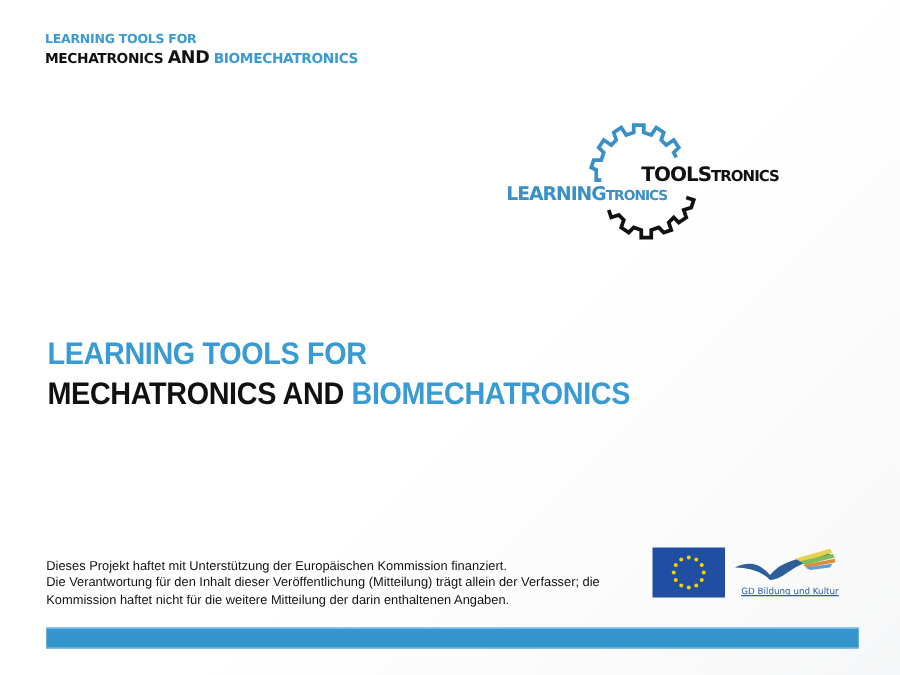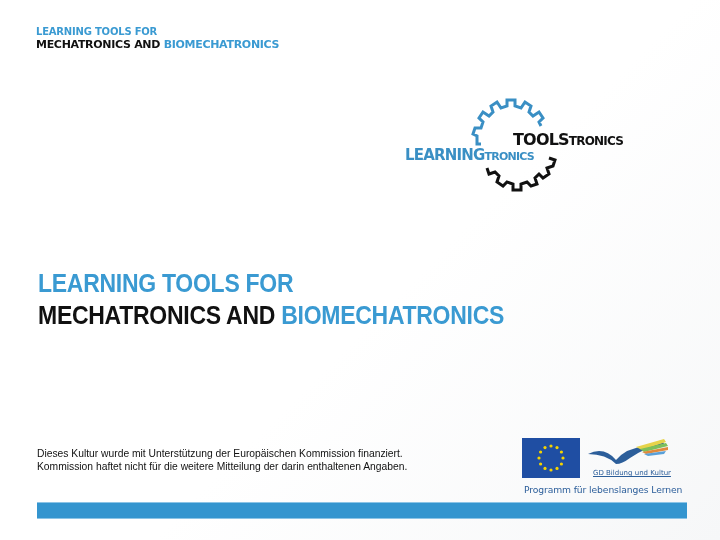--- a/index.html
+++ b/index.html
@@ -14,21 +14,21 @@
   }
   .top-logo { position: absolute; left: 36px; top: 27px; line-height: 1; }
   .top-logo .l1 {
     font-family: "DejaVu Sans", sans-serif; font-weight: bold;
     font-size: 10px; color: #3a9ad2; letter-spacing: -0.2px;
   }
   .top-logo .l2 {
     font-family: "DejaVu Sans", sans-serif; font-weight: bold;
     font-size: 11px; color: #111; letter-spacing: -0.3px; margin-top: 2px;
   }
-  .top-logo .l2 .small { font-size: 11px; }
+  .top-logo .l2 .small { font-size: 14px; }
   .top-logo .l2 .blue { color: #3a9ad2; }
 
   .gear-logo { position: absolute; left: 403px; top: 92px; width: 240px; height: 100px; }
   .gear-logo svg { position: absolute; left: 0; top: 0; }
   .gear-logo .mecha {
     position: absolute; left: 110px; top: 38px;
     font-family: "DejaVu Sans", sans-serif; font-weight: bold;
     font-size: 16px; color: #111; letter-spacing: -0.8px; white-space: nowrap;
   }
   .gear-logo .mecha .small { font-size: 12px; }
@@ -115,21 +115,22 @@
 
 <div class="main-title">
   <div class="t1">LEARNING TOOLS FOR</div>
   <div class="t2">
     <span>MECHATRONICS AND</span>
     <span class="blue">BIOMECHATRONICS</span>
   </div>
 </div>
 
 <div class="disclaimer">
-  <div>Dieses Kultur wurde mit Unterstützung der Europäischen Kommission finanziert.</div>
+  <div>Dieses Projekt haftet mit Unterstützung der Europäischen Kommission finanziert.</div>
+  <div>Die Verantwortung für den Inhalt dieser Veröffentlichung (Mitteilung) trägt allein der Verfasser; die</div>
   <div>Kommission haftet nicht für die weitere Mitteilung der darin enthaltenen Angaben.</div>
 </div>
 
 <div class="eu-block">
   <div class="eu-flag">
     <svg width="58" height="40" viewBox="0 0 58 40">
       <g fill="#f5d300">
         <circle cx="29" cy="8" r="1.6"></circle>
         <circle cx="35" cy="9.6" r="1.6"></circle>
         <circle cx="39.4" cy="14" r="1.6"></circle>
@@ -146,16 +147,15 @@
     </svg>
   </div>
   <svg class="llp-swoosh" width="100" height="30" viewBox="0 0 100 30">
     <path d="M2 16 Q18 8 30 22 Q40 10 60 8 L76 2 L78 6 Q58 10 44 20 Q36 26 30 26 Q20 16 2 16 Z" fill="#2c5e9a"></path>
     <path d="M50 9 L78 1 L80 4 L56 12 Z" fill="#e6d34a"></path>
     <path d="M54 11 L80 5 L82 8 L58 14 Z" fill="#7cbf5a"></path>
     <path d="M56 14 L82 9 L82 12 L60 16 Z" fill="#e08a3c"></path>
     <path d="M58 16 L80 13 L78 16 L62 18 Z" fill="#5aa0d8"></path>
   </svg>
   <div class="gd-label">GD Bildung und Kultur</div>
-  <div class="llp-label">Programm für lebenslanges Lernen</div>
 </div>
 
 <div class="bottom-bar"></div>
 
 </body></html>

